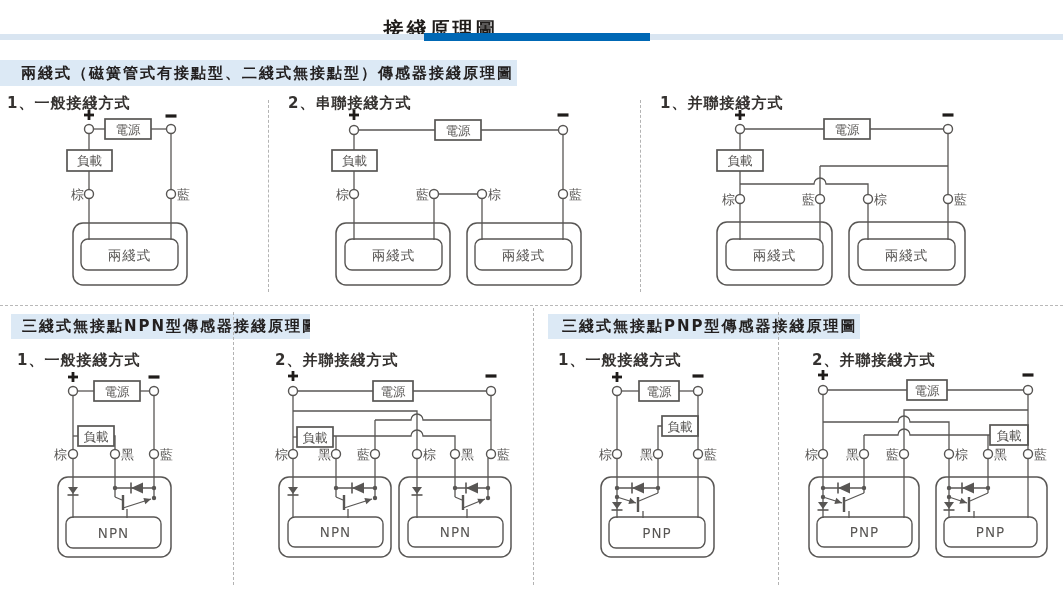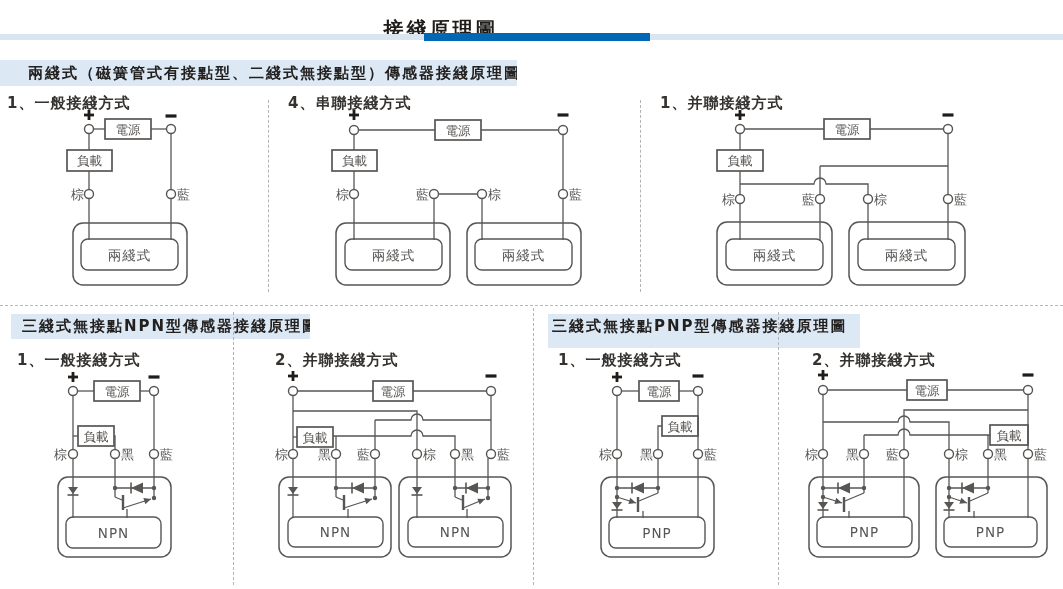--- a/index.html
+++ b/index.html
@@ -12,41 +12,41 @@
   .page-title{
     left:0;top:4;width:882px;height:28px;text-align:center;
     font-size:20px;font-weight:bold;color:#1f1c1a;letter-spacing:3px;margin-top:16px;
   }
   .strip{left:0;top:34px;width:1063px;height:6px;background:#d9e5f1;}
   .bar{left:424px;top:33px;width:226px;height:8px;background:#0068b5;}
   .band{
     background:#dce9f5;color:#232020;font-weight:bold;font-size:15px;
     letter-spacing:2px;white-space:nowrap;overflow:hidden;
   }
-  .band1{left:0;top:60px;width:517px;height:26px;line-height:26px;padding-left:28px;box-sizing:border-box;}
+  .band1{left:0;top:60px;width:517px;height:26px;line-height:26px;padding-left:21px;box-sizing:border-box;}
   .band2{left:11px;top:314px;width:299px;height:25px;line-height:25px;padding-left:11px;box-sizing:border-box;}
-  .band3{left:548px;top:314px;width:312px;height:34px;line-height:25px;padding-left:4px;box-sizing:border-box;}
+  .band3{left:548px;top:314px;width:312px;height:25px;line-height:25px;padding-left:14px;box-sizing:border-box;}
   .numlab{font-size:15px;font-weight:bold;color:#353230;letter-spacing:1px;white-space:nowrap;}
   .vdash{border-left:1px dashed #b3b3b3;width:0;}
   .hdash{border-top:1px dashed #b9b9b9;height:0;}
   svg text{font-family:"DejaVu Sans","Liberation Sans",sans-serif;}
 </style>
 </head>
 <body>
 
 <div class="abs page-title">接綫原理圖</div>
 <div class="abs strip"></div>
 <div class="abs bar"></div>
 
 <div class="abs band band1">兩綫式（磁簧管式有接點型、二綫式無接點型）傳感器接綫原理圖</div>
 <div class="abs band band2">三綫式無接點NPN型傳感器接綫原理圖</div>
 <div class="abs band band3">三綫式無接點PNP型傳感器接綫原理圖</div>
 
 <div class="abs numlab" style="left:7px;top:94px;">1、一般接綫方式</div>
-<div class="abs numlab" style="left:288px;top:94px;">4、串聯接綫方式</div>
+<div class="abs numlab" style="left:288px;top:94px;">2、串聯接綫方式</div>
 <div class="abs numlab" style="left:660px;top:94px;">1、并聯接綫方式</div>
 <div class="abs numlab" style="left:17px;top:351px;">1、一般接綫方式</div>
 <div class="abs numlab" style="left:275px;top:351px;">2、并聯接綫方式</div>
 <div class="abs numlab" style="left:558px;top:351px;">1、一般接綫方式</div>
 <div class="abs numlab" style="left:812px;top:351px;">2、并聯接綫方式</div>
 
 <div class="abs hdash" style="left:0;top:305px;width:1063px;"></div>
 <div class="abs vdash" style="left:268px;top:100px;height:192px;"></div>
 <div class="abs vdash" style="left:640px;top:100px;height:192px;"></div>
 <div class="abs vdash" style="left:233px;top:312px;height:273px;"></div>

